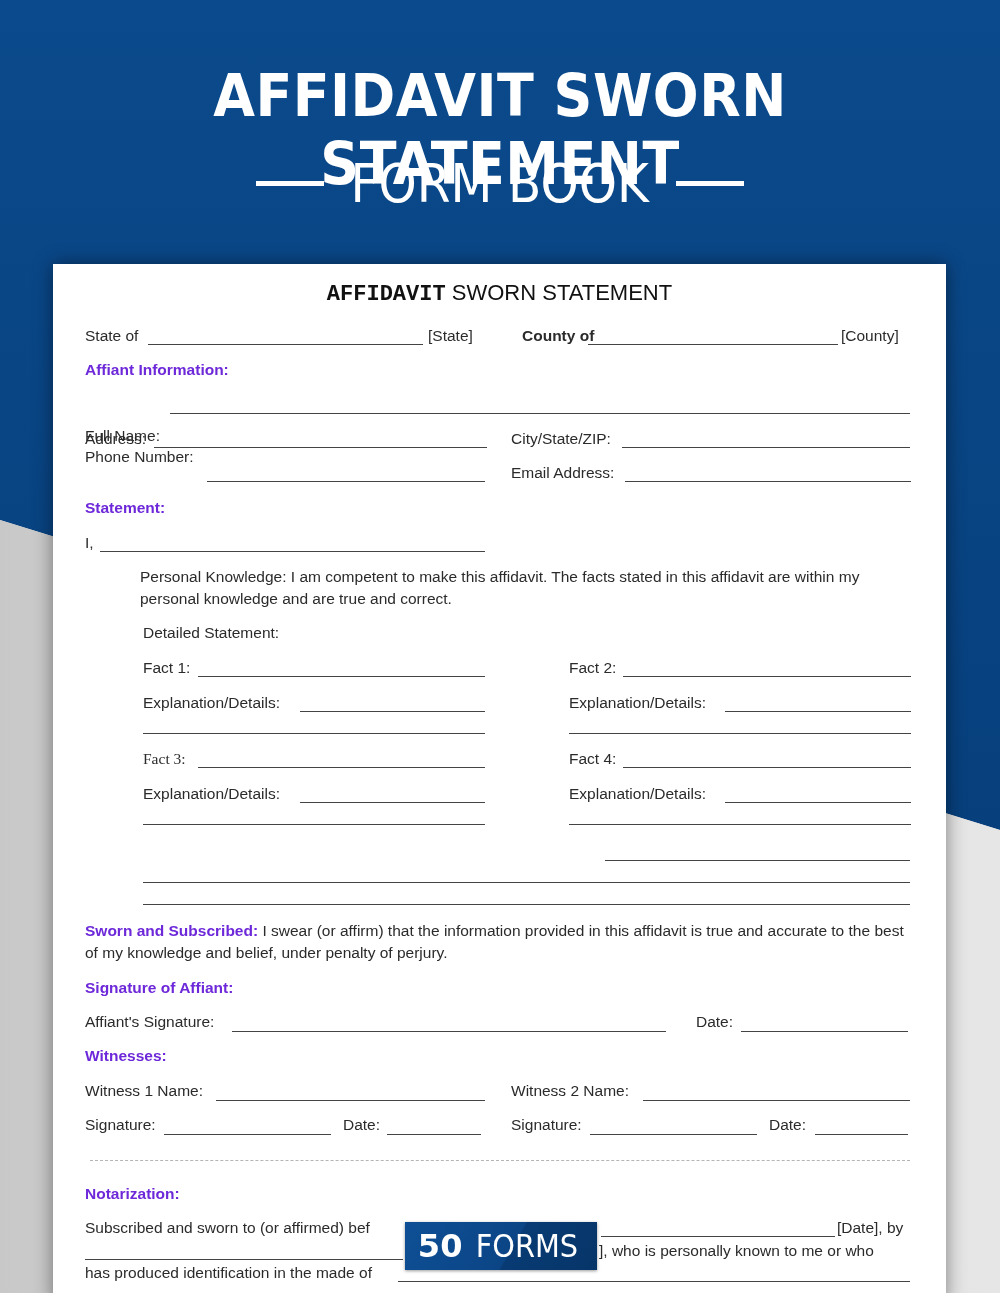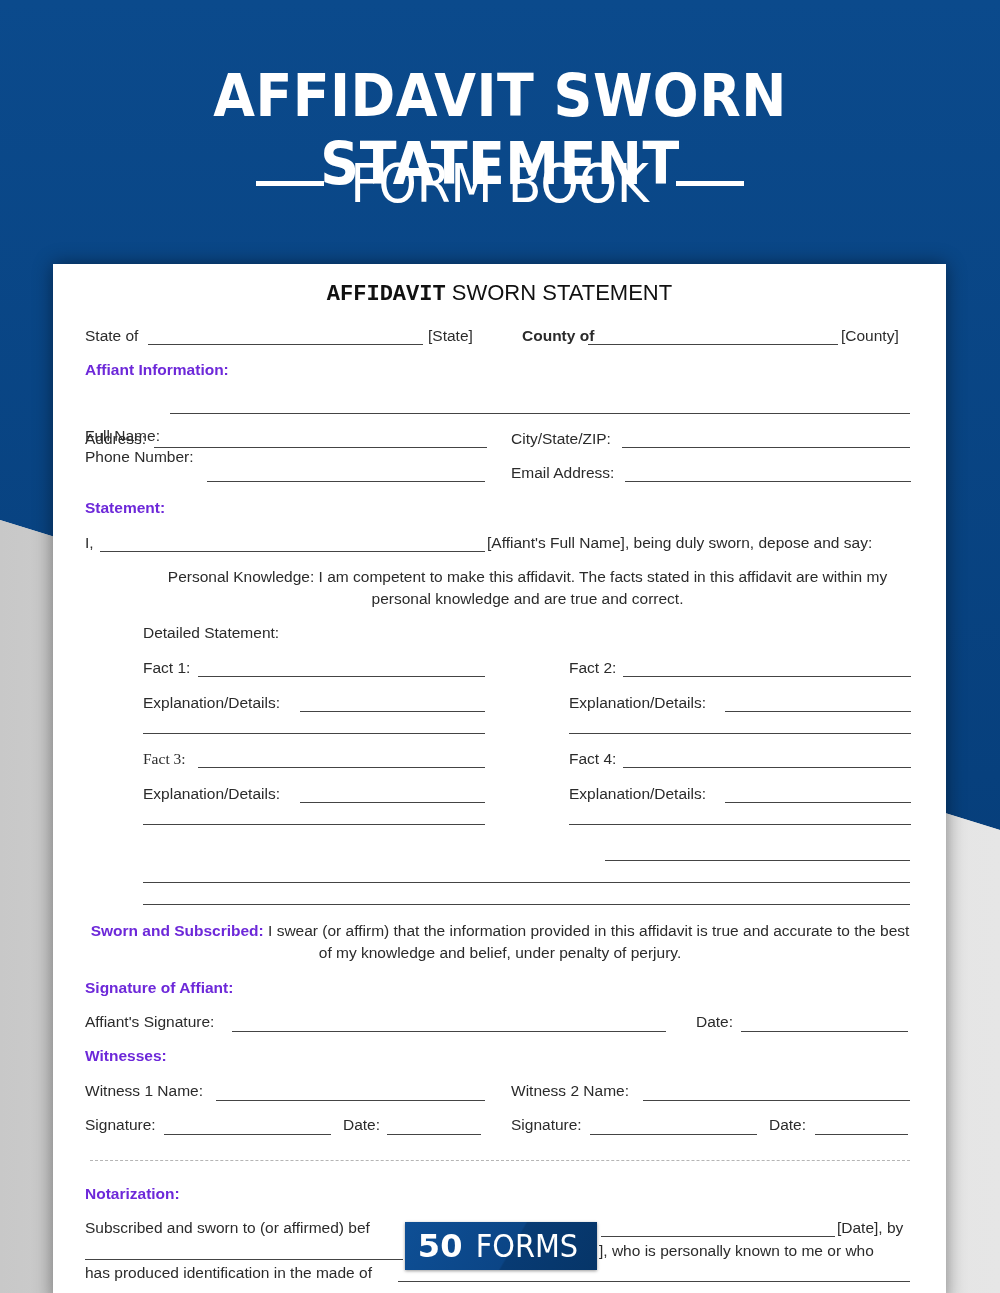--- a/index.html
+++ b/index.html
@@ -34,21 +34,21 @@
   .cover-sub .dash { display: inline-block; width: 68px; height: 5px; background: #ffffff; }
   .cover-sub .sub-text { transform: scaleX(0.9); display: inline-block; }
 
   .page {
     position: absolute; left: 53px; top: 264px; width: 893px; height: 1040px;
     background: #ffffff;
     box-shadow: 0 0 18px rgba(0,0,0,0.45);
     color: #2b2b2b;
     font-size: 15.5px;
   }
-  .abs { position: absolute; white-space: nowrap; text-align: center; }
+  .abs { position: absolute; white-space: nowrap; }
   .doc-title {
     left: 0; width: 893px; top: 16px; text-align: center; font-size: 22px; color: #111;
   }
   .doc-title b { font-weight: bold; font-family: Liberation Mono, monospace; }
   .bold { font-weight: bold; color: #6d28d9; }
   .line {
     position: absolute; height: 0; border-bottom: 1.3px solid #444;
   }
   .dashed-sep {
     position: absolute; left: 37px; width: 820px; top: 896px; height: 0;
@@ -103,21 +103,20 @@
   <div class="line" style="left:569px; width:288px; top:183px;"></div>
 
   <span class="abs" style="left:32px; top:184px;">Phone Number:</span>
   <div class="line" style="left:154px; width:278px; top:217px;"></div>
   <span class="abs" style="left:458px; top:200px;">Email Address:</span>
   <div class="line" style="left:572px; width:286px; top:217px;"></div>
 
   <span class="abs bold" style="left:32px; top:235px;">Statement:</span>
   <span class="abs" style="left:32px; top:270px;">I,</span>
   <div class="line" style="left:47px; width:385px; top:287px;"></div>
-  <span class="abs" style="left:434px; top:270px;">[Affiant's Full Name], being duly sworn, depose and say:</span>
 
   <div class="abs para" style="left:87px; top:302px; width:775px;">Personal Knowledge: I am competent to make this affidavit. The facts stated in this affidavit are within my personal knowledge and are true and correct.</div>
 
   <span class="abs" style="left:90px; top:360px;">Detailed Statement:</span>
 
   <span class="abs" style="left:90px; top:395px;">Fact 1:</span>
   <div class="line" style="left:145px; width:287px; top:412px;"></div>
   <span class="abs" style="left:90px; top:430px;">Explanation/Details:</span>
   <div class="line" style="left:247px; width:185px; top:447px;"></div>
   <div class="line" style="left:90px; width:342px; top:469px;"></div>

